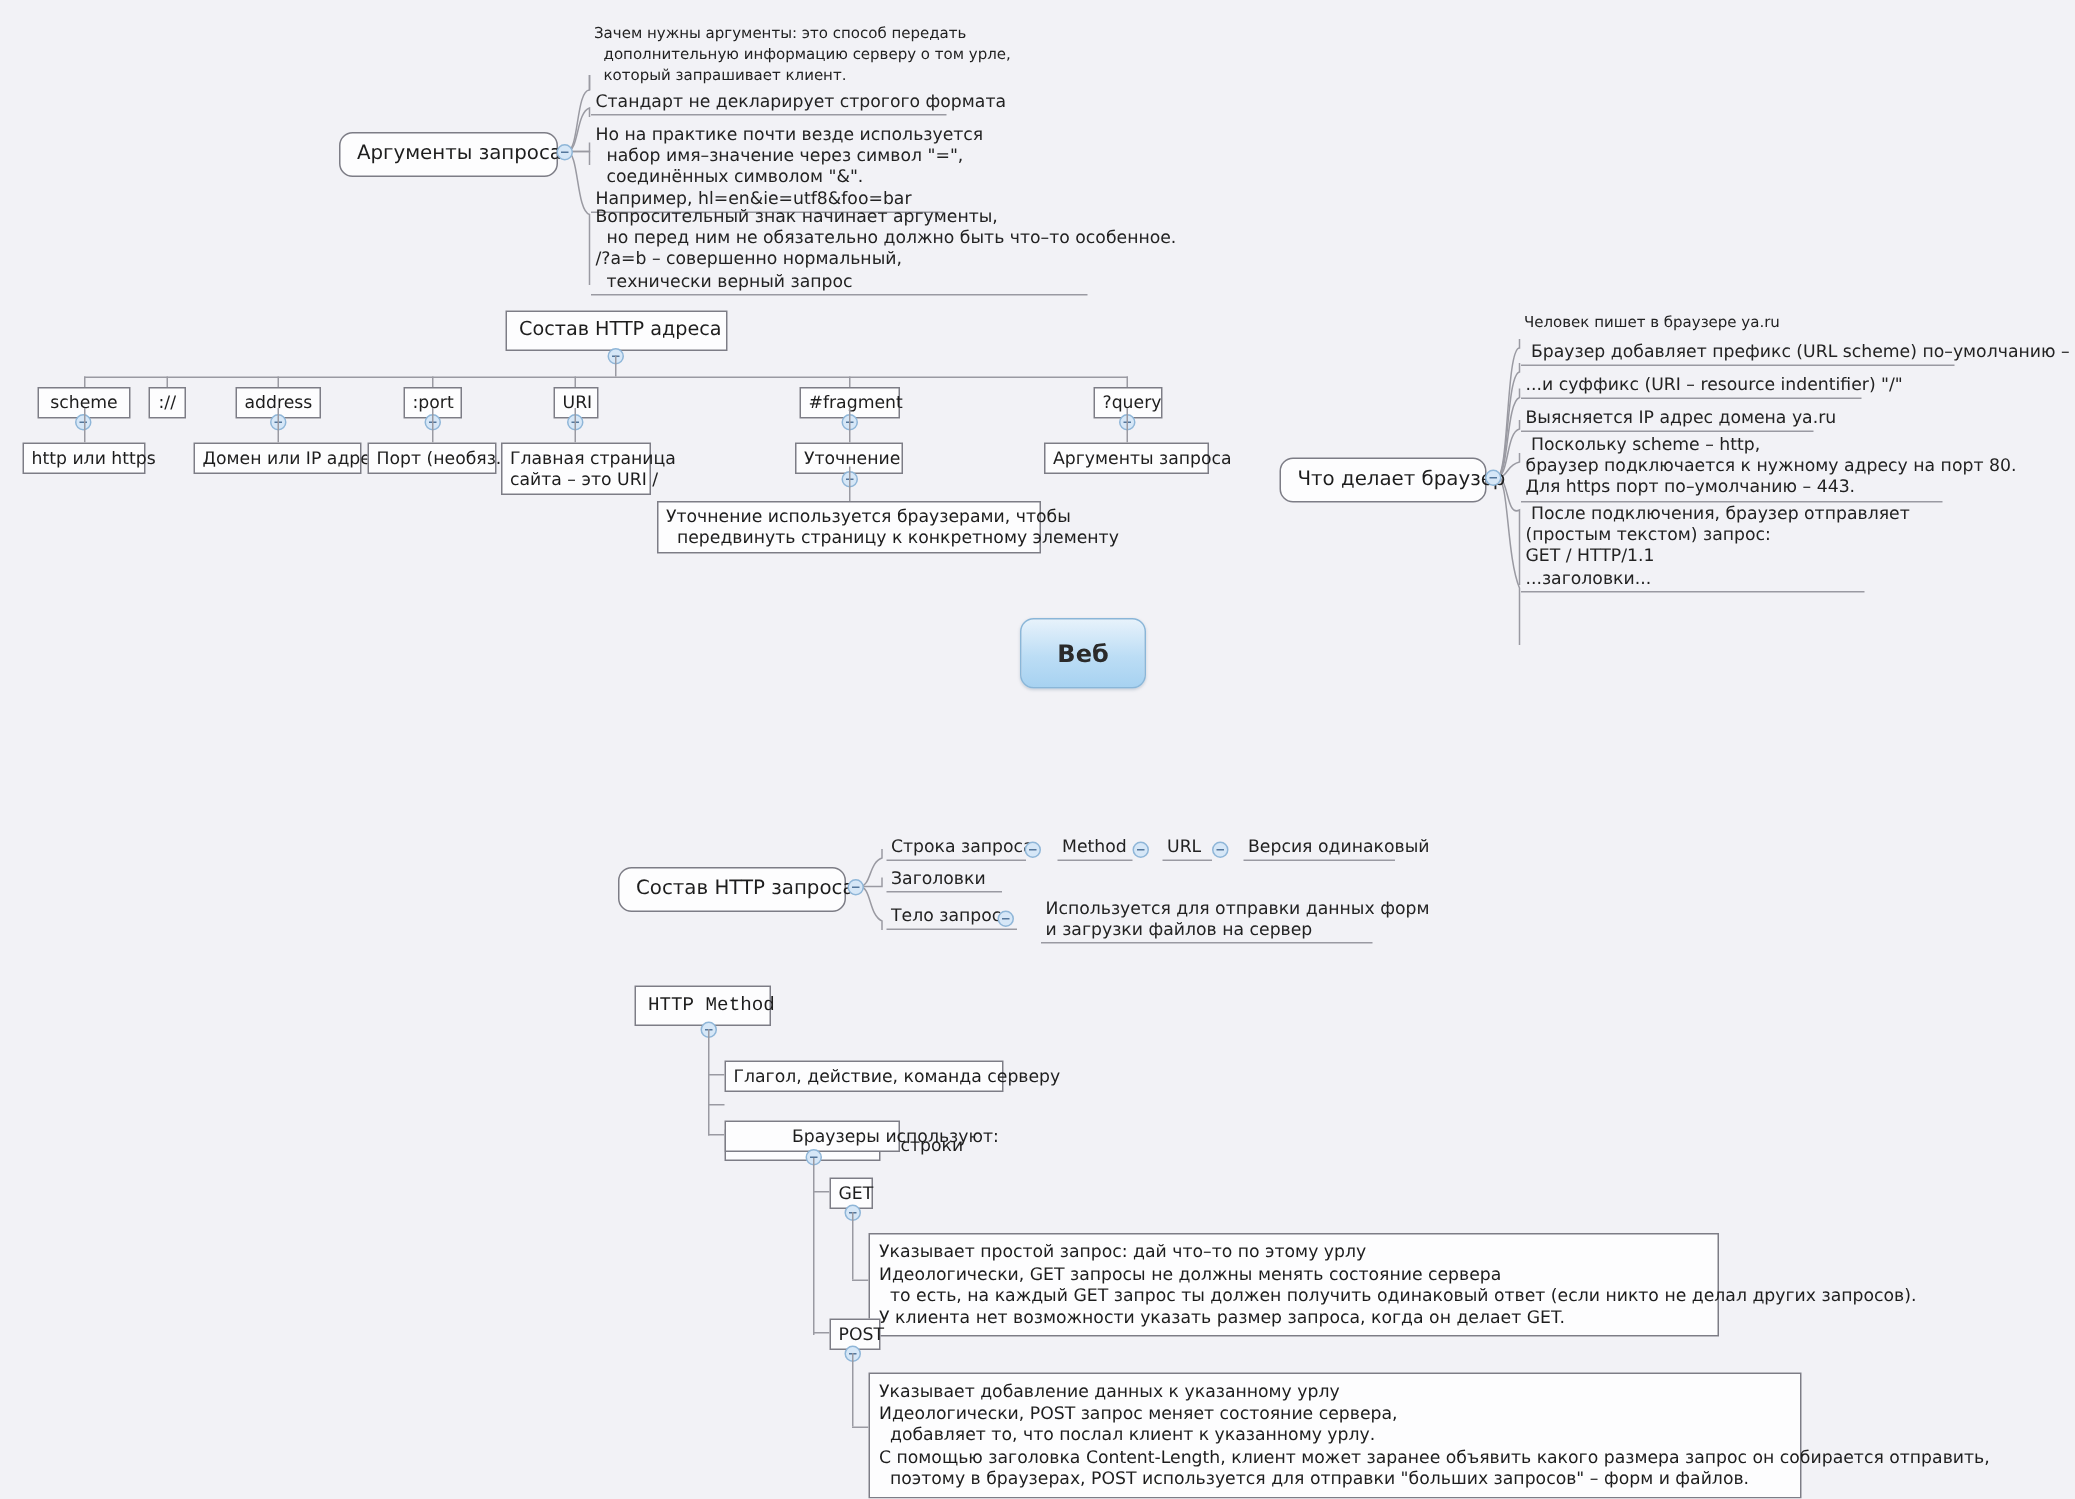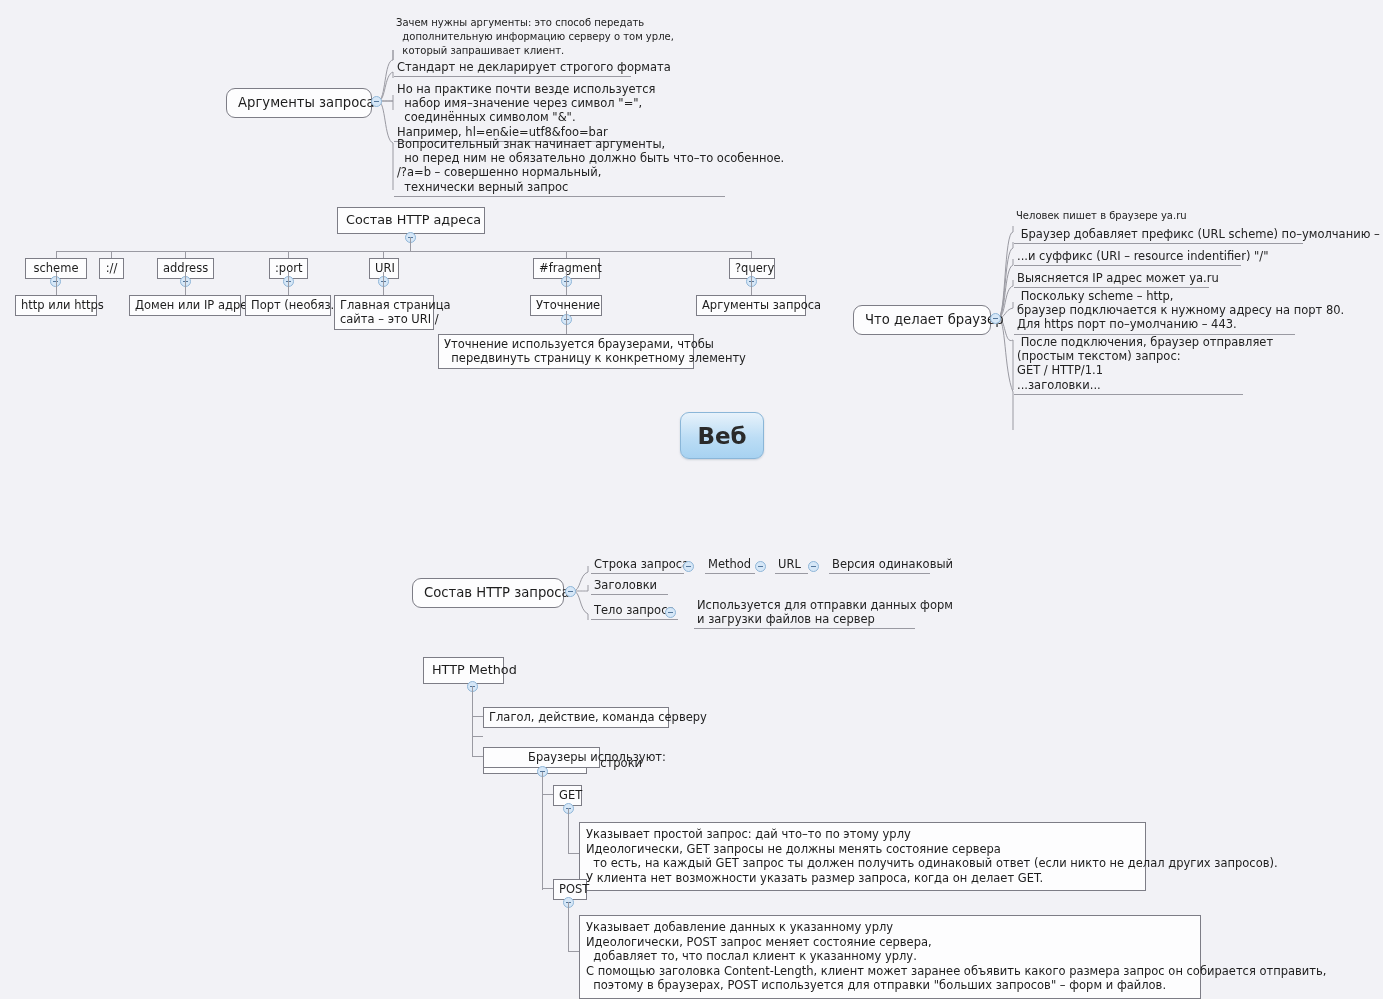--- a/index.html
+++ b/index.html
@@ -64,21 +64,21 @@
     white-space:pre;
     box-sizing:border-box;
   }
 
   
   .root{
     position:absolute;
     background:linear-gradient(180deg,#e7f2fb 0%,#bcddf5 55%,#a7d2f1 100%);
     border:1px solid #8ab6d8;
     border-radius:9px;
-    font-size:23px;
+    font-size:16px;
     font-weight:bold;
     color:#2a2a2a;
     text-align:center;
     box-shadow:0 1px 2px rgba(120,140,160,.35);
     box-sizing:border-box;
     display:flex;align-items:center;justify-content:center;
   }
 
   
   .h{position:absolute;height:0;border-top:1px solid #9a9aa2;}
@@ -203,21 +203,21 @@
   <div class="v" style="left:566px;top:311px;height:23px;"></div>
   <div class="box" style="left:438px;top:334px;width:256px;">Уточнение используется браузерами, чтобы
   передвинуть страницу к конкретному элементу</div>
 
   <div class="pill" style="left:853px;top:305px;width:138px;">Что делает браузер</div>
   <div class="tog" style="left:990px;top:313px;"></div>
 
   <div class="txt" style="left:1016px;top:209px;">Человек пишет в браузере ya.ru</div>
   <div class="uline" style="left:1014px;top:226px;width:284px;"> Браузер добавляет префикс (URL scheme) по–умолчанию – "http://"</div>
   <div class="uline" style="left:1014px;top:248px;width:222px;">...и суффикс (URI – resource indentifier) "/"</div>
-  <div class="uline" style="left:1014px;top:270px;width:190px;">Выясняется IP адрес может ya.ru</div>
+  <div class="uline" style="left:1014px;top:270px;width:190px;">Выясняется IP адрес домена ya.ru</div>
   <div class="uline" style="left:1014px;top:288px;width:276px;"> Поскольку scheme – http,
 браузер подключается к нужному адресу на порт 80.
 Для https порт по–умолчанию – 443.</div>
   <div class="uline" style="left:1014px;top:334px;width:224px;"> После подключения, браузер отправляет
 (простым текстом) запрос:
 GET / HTTP/1.1
 ...заголовки...</div>
 
   <div class="root" style="left:680px;top:412px;width:84px;height:47px;">Веб</div>
 
@@ -232,21 +232,21 @@
   <div class="tog" style="left:808px;top:561px;"></div>
   <div class="uline" style="left:829px;top:556px;width:96px;">Версия одинаковый</div>
 
   <div class="uline" style="left:591px;top:577px;width:72px;">Заголовки</div>
 
   <div class="uline" style="left:591px;top:602px;width:82px;">Тело запроса</div>
   <div class="tog" style="left:665px;top:607px;"></div>
   <div class="uline" style="left:694px;top:597px;width:216px;">Используется для отправки данных форм
 и загрузки файлов на сервер</div>
 
-  <div class="box big" style="left:423px;top:657px;width:81px;">HTTP Method</div>
+  <div class="box big" style="left:423px;top:657px;width:91px;font-family:Liberation Mono, monospace;">HTTP Method</div>
   <div class="tog" style="left:467px;top:681px;"></div>
 
   <div class="v" style="left:472px;top:686px;height:71px;"></div>
   <div class="h" style="left:472px;top:716px;width:11px;"></div>
   <div class="h" style="left:472px;top:736px;width:11px;"></div>
   <div class="h" style="left:472px;top:756px;width:11px;"></div>
 
   <div class="box" style="left:483px;top:707px;width:186px;">Глагол, действие, команда серверу</div>
   <div class="box" style="left:483px;top:727px;width:104px;margin-top:26px;">Возможны любые строки</div>
   <div class="box" style="left:483px;top:747px;width:117px;padding-left:44px;">Браузеры используют:</div>

